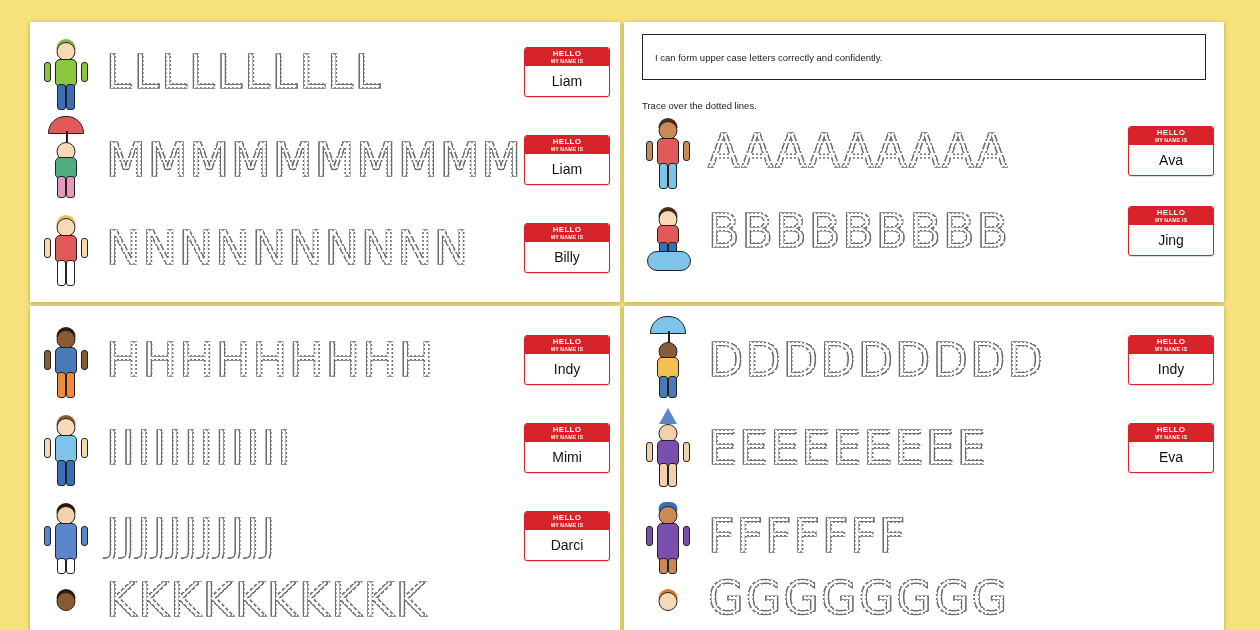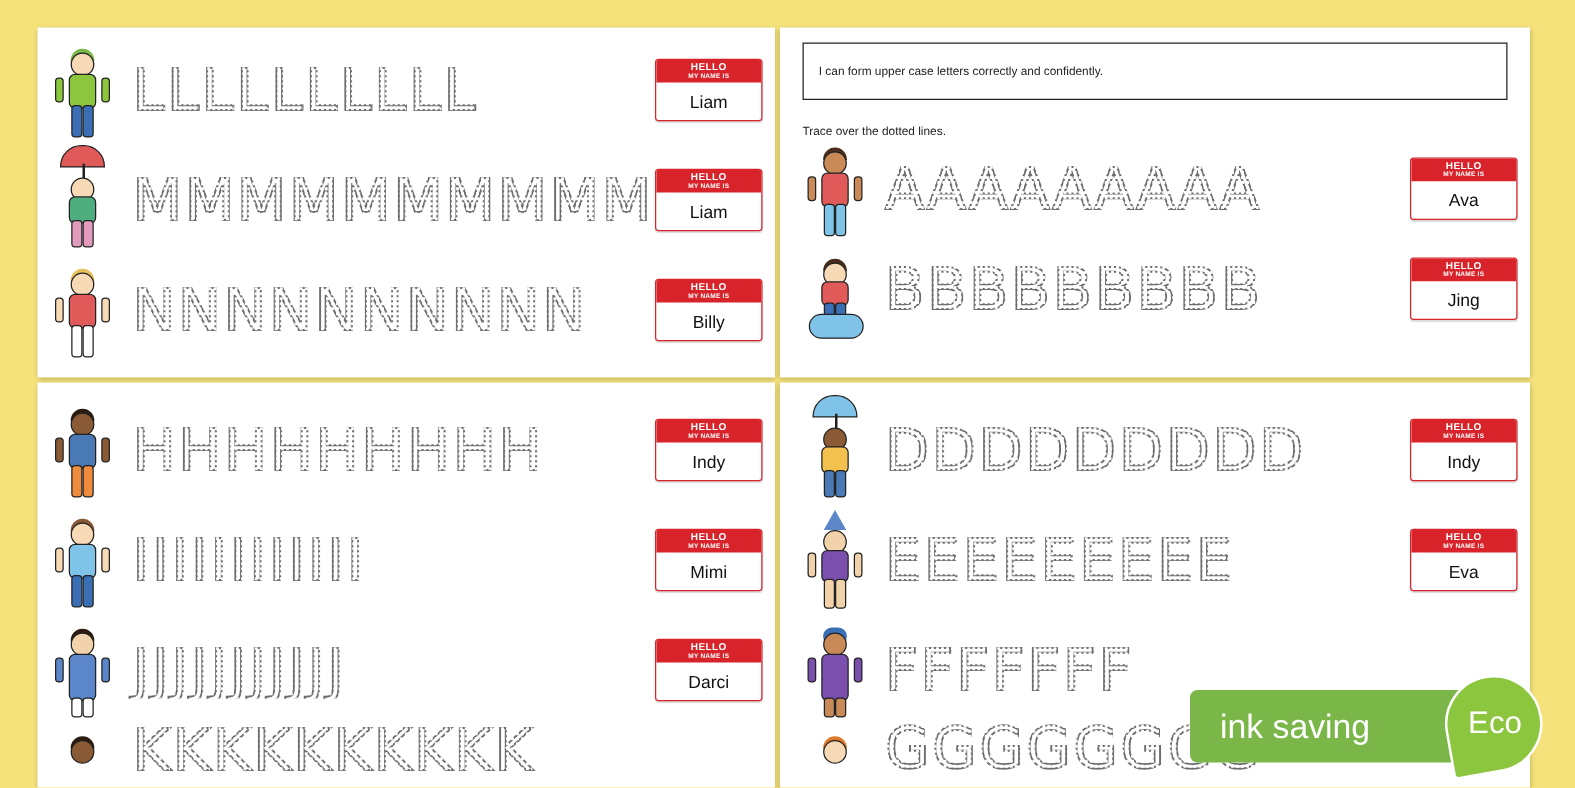--- a/index.html
+++ b/index.html
@@ -578,20 +578,13 @@
       <span class="glyph-wrap"><span class="glyph">G</span><span class="glyph-dots"></span></span>
       <span class="glyph-wrap"><span class="glyph">G</span><span class="glyph-dots"></span></span>
       <span class="glyph-wrap"><span class="glyph">G</span><span class="glyph-dots"></span></span>
       <span class="glyph-wrap"><span class="glyph">G</span><span class="glyph-dots"></span></span>
       <span class="glyph-wrap"><span class="glyph">G</span><span class="glyph-dots"></span></span>
     </div>
   </div>
 </div>
 
 <div id="eco-badge">
-  <div class="pill">
-    <span>ink saving</span>
-  </div>
-  <div class="leaf">
-    <div class="shape"></div>
-    <div class="eco-text">Eco</div>
-  </div>
 </div>
 
 </body></html>

